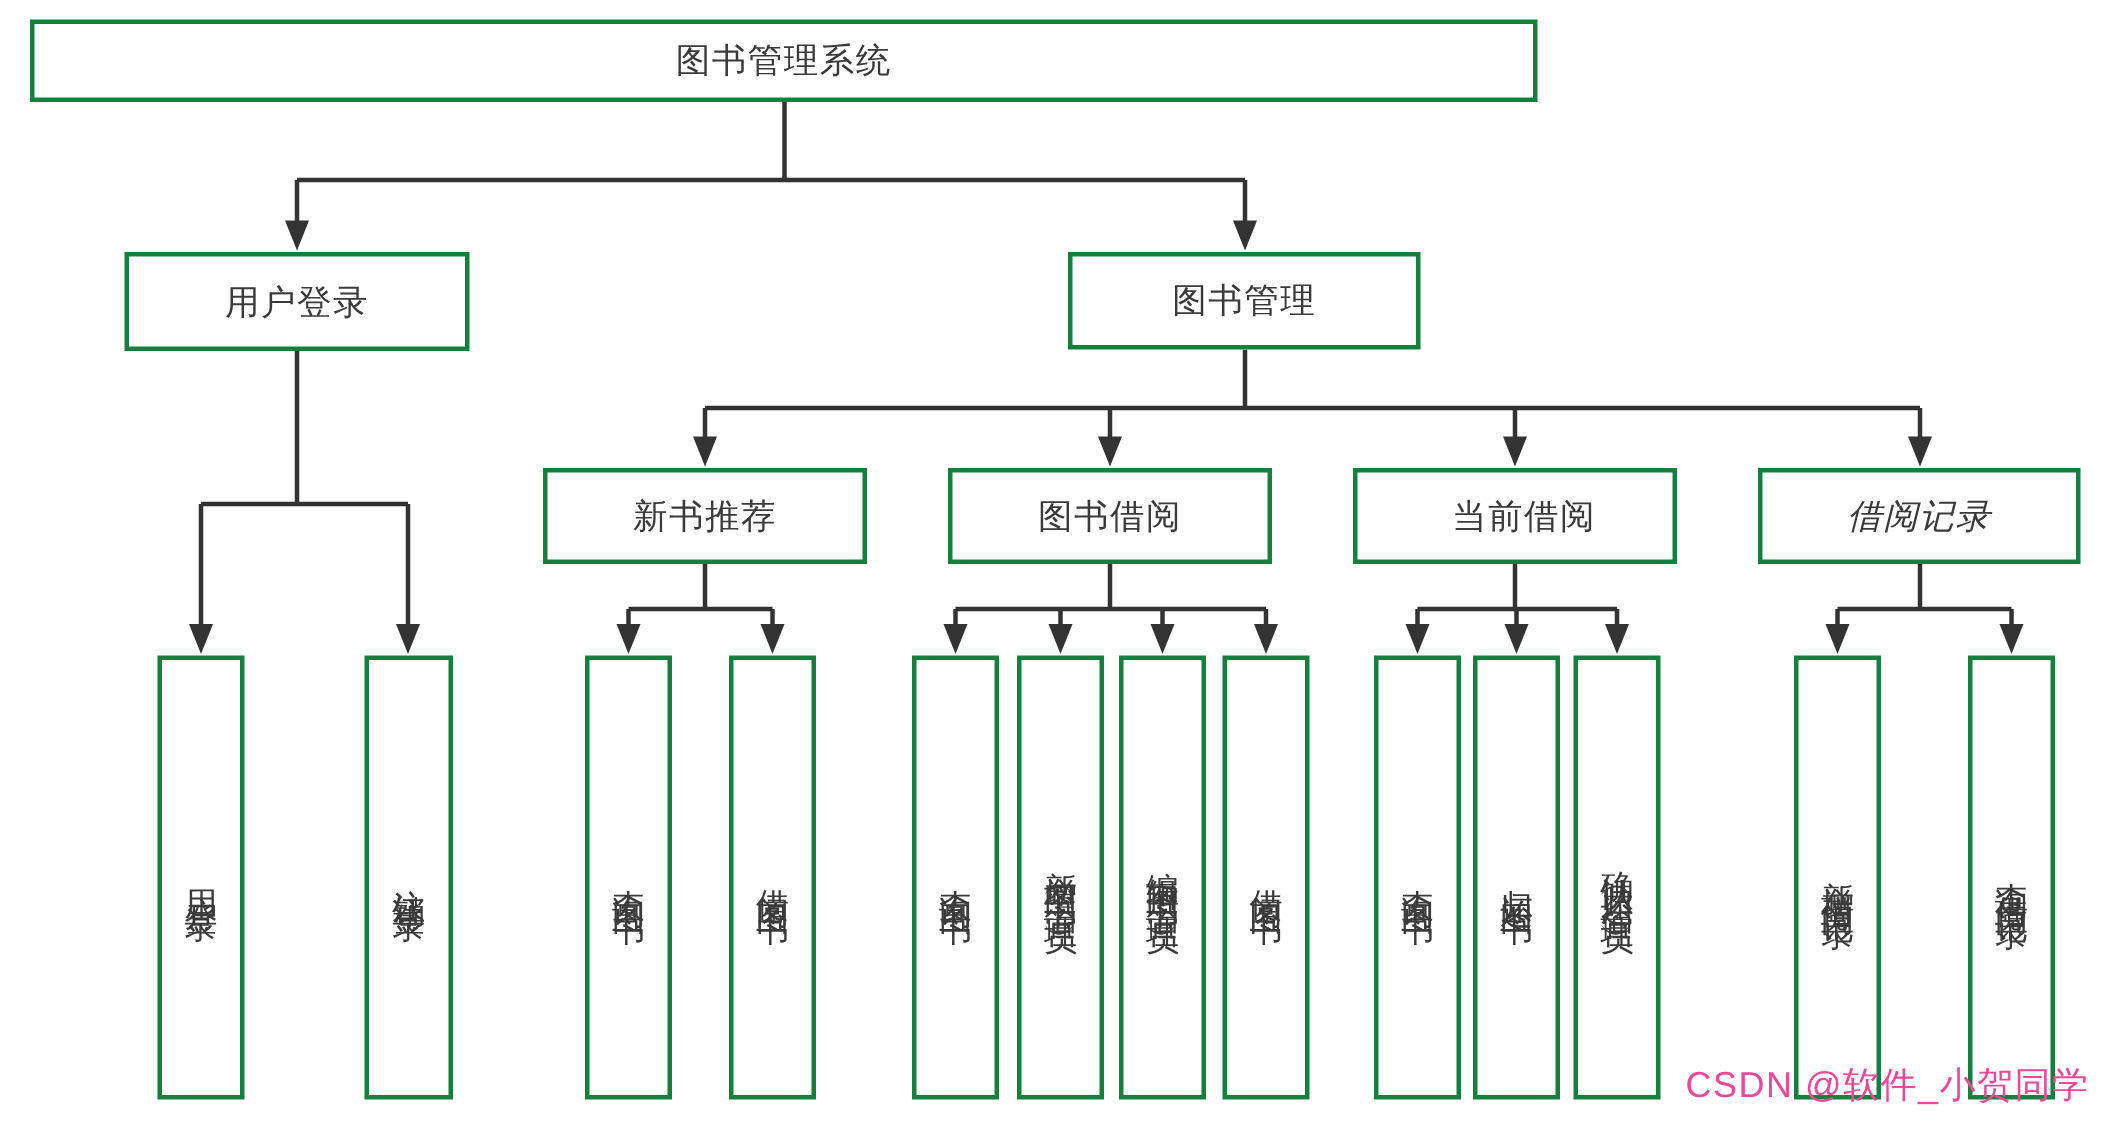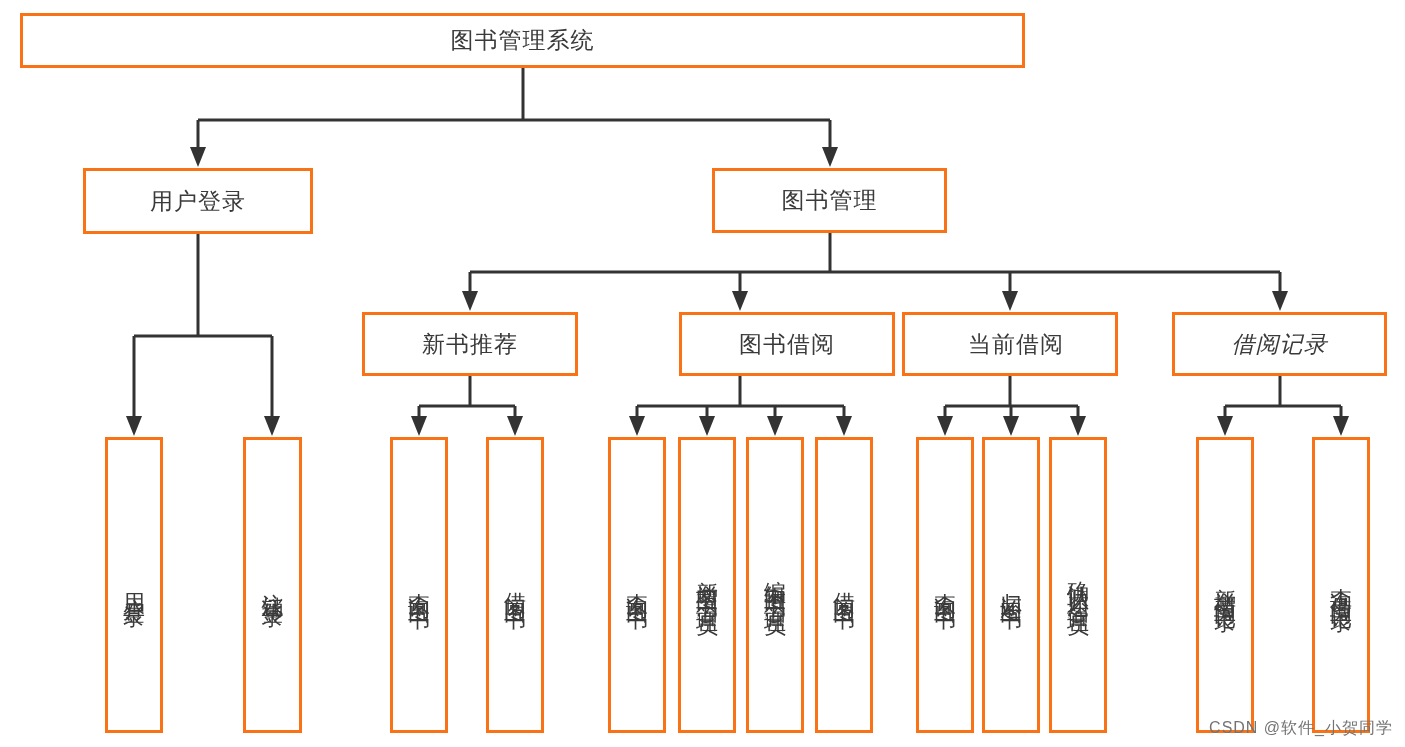--- a/index.html
+++ b/index.html
@@ -16,42 +16,42 @@
     left: 0; top: 0;
     width: 1405px; height: 747px;
     pointer-events: none;
   }
   svg.connectors line { stroke: #333333; stroke-width: 3; }
   svg.connectors polygon { fill: #333333; }
   .node {
     position: absolute;
     box-sizing: border-box;
     background: #ffffff;
-    border: 3px solid #f97316;
+    border: 3px solid #15803d;
     display: flex;
     align-items: center;
     justify-content: center;
     font-size: 23px;
     color: #3a3a3a;
     letter-spacing: 1px;
     white-space: nowrap;
   }
   .vnode {
     writing-mode: vertical-rl;
     text-orientation: mixed;
     font-size: 22px;
     letter-spacing: 5px;
     line-height: 1;
   }
   .watermark {
     position: absolute;
     right: 12px;
     bottom: 8px;
-    font-size: 16px;
-    color: #737373;
+    font-size: 24px;
+    color: #ec4899;
     letter-spacing: 1px;
   }
 </style>
 </head>
 <body>
 
 <div id="canvas">
 
   <svg class="connectors" viewBox="0 0 1405 747">
 
@@ -128,21 +128,21 @@
       <polygon points="1333,416 1349,416 1341,436"></polygon>
     </g>
   </svg>
 
   <div class="node" style="left:20px; top:13px; width:1005px; height:55px;">图书管理系统</div>
 
   <div class="node" style="left:83px; top:168px; width:230px; height:66px;">用户登录</div>
   <div class="node" style="left:712px; top:168px; width:235px; height:65px;">图书管理</div>
 
   <div class="node" style="left:362px; top:312px; width:216px; height:64px;text-align:center;">新书推荐</div>
-  <div class="node" style="left:632px; top:312px; width:216px; height:64px;margin-left:47px;">图书借阅</div>
+  <div class="node" style="left:632px; top:312px; width:216px; height:64px;">图书借阅</div>
   <div class="node" style="left:902px; top:312px; width:216px; height:64px;padding-left:12px;">当前借阅</div>
   <div class="node" style="left:1172px; top:312px; width:215px; height:64px;font-style:italic;">借阅记录</div>
 
   <div class="node vnode" style="left:105px; top:437px; width:58px; height:296px;">用户登录</div>
   <div class="node vnode" style="left:243px; top:437px; width:59px; height:296px;">注销登录</div>
 
   <div class="node vnode" style="left:390px; top:437px; width:58px; height:296px;">查询图书</div>
   <div class="node vnode" style="left:486px; top:437px; width:58px; height:296px;">借阅图书</div>
 
   <div class="node vnode" style="left:608px; top:437px; width:58px; height:296px;">查询图书</div>

